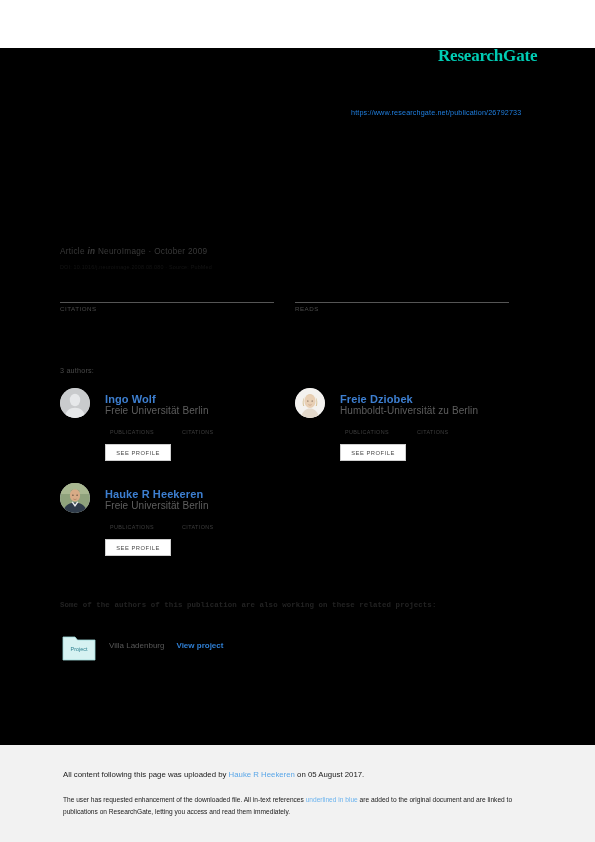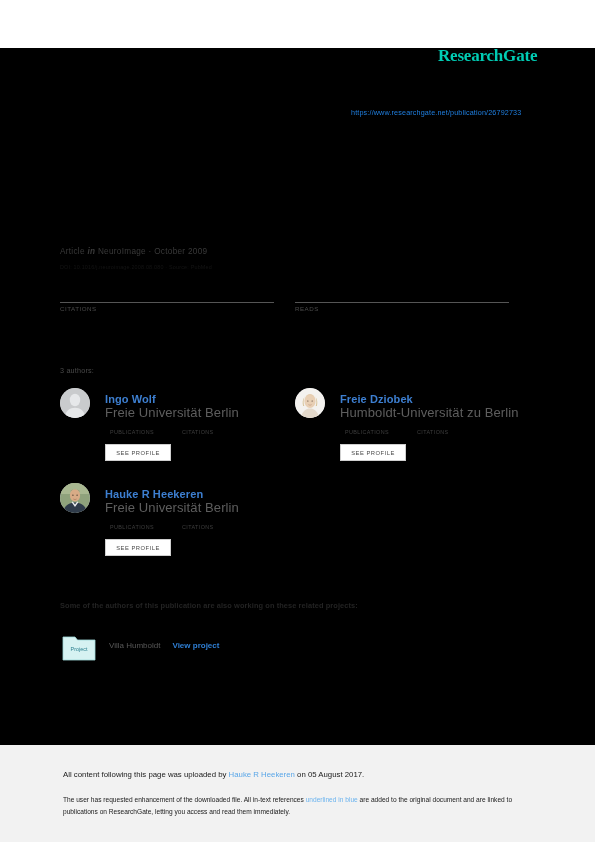--- a/index.html
+++ b/index.html
@@ -156,21 +156,21 @@
     left: 45px; top: 5px;
     font-size: 11px;
     font-weight: bold;
     color: #3d7fd1;
     white-space: nowrap;
     letter-spacing: 0.1px;
   }
   .author-affil {
     position: absolute;
     left: 45px; top: 17px;
-    font-size: 13px;
+    font-size: 10px;
     color: #5e5e5e;
     white-space: nowrap;
     letter-spacing: 0.1px;
   }
   .author-stats {
     position: absolute;
     left: 50px; top: 32px;
     width: 190px;
   }
   .author-stats .st {
@@ -203,20 +203,21 @@
   }
 
   
   .projects-head {
     position: absolute;
     left: 60px; top: 601px;
     font-size: 7.4px;
     font-weight: bold;
     color: #232323;
     letter-spacing: 0.1px;
+    font-family: Liberation Mono, monospace;
   }
   .project-row {
     position: absolute;
     left: 62px; top: 633px;
     width: 400px; height: 28px;
   }
   .project-icon {
     position: absolute;
     left: 0; top: 0;
     width: 34px; height: 28px;
@@ -372,21 +373,21 @@
 <div class="projects-head">Some of the authors of this publication are also working on these related projects:</div>
 
 <div class="project-row">
   <div class="project-icon">
     <svg width="34" height="28" viewBox="0 0 34 28" xmlns="http://www.w3.org/2000/svg">
       <path d="M1 4 H13 L15.5 7 H33 V27 H1 Z" fill="#d6f2f2" stroke="#9fd8d8" stroke-width="0.8"></path>
       <text x="17" y="18" font-family="Liberation Sans, sans-serif" font-size="5.4" fill="#2a7f8f" text-anchor="middle">Project</text>
     </svg>
   </div>
   <div class="project-text">
-    <span>Villa Humboldt</span><span class="view">View project</span>
+    <span>Villa Ladenburg</span><span class="view">View project</span>
   </div>
 </div>
 
 <div class="footer-main">
   <span>All content following this page was uploaded by </span><span class="link">Hauke R Heekeren</span><span> on 05 August 2017.</span>
 </div>
 
 <div class="footer-note">
   <span>The user has requested enhancement of the downloaded file. All in-text references </span><span class="link-ul">underlined in blue</span><span> are added to the original document and are linked to publications on ResearchGate, letting you access and read them immediately.</span>
 </div>

